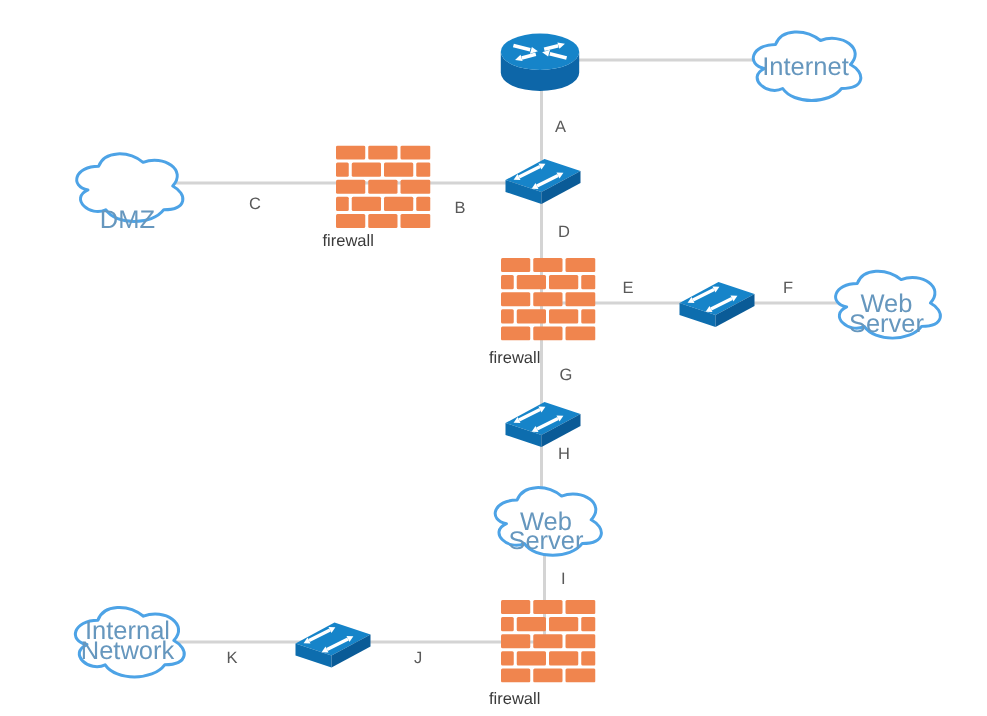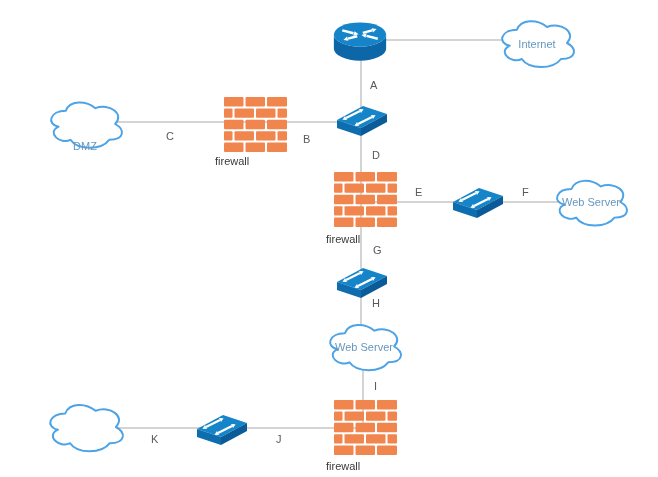--- a/index.html
+++ b/index.html
@@ -31,21 +31,21 @@
     position: absolute;
     width: 80px;
     font-size: 11px;
     line-height: 13px;
     color: #3a3a3a;
   }
   .cloud-label {
     position: absolute;
     width: 80px;
     text-align: center;
-    font-size: 11px;
+    font-size: 17px;
     line-height: 13px;
     color: #6697be;
   }
   .cloud-label.two-line {
     width: 70px;
   }
 </style>
 </head>
 <body>
 
@@ -140,20 +140,21 @@
     <use href="#sym-cloud" x="46" y="95" width="79" height="58"></use>
     <use href="#sym-cloud" x="552" y="175" width="78" height="54"></use>
     <use href="#sym-cloud" x="325" y="318" width="79" height="57"></use>
     <use href="#sym-cloud" x="45" y="397" width="81" height="60"></use>
   </svg>
 
   <div class="cloud-label" style="left:497px; top:38px;">Internet</div>
   <div class="cloud-label" style="left:45px; top:118px;margin-top:22px;">DMZ</div>
   <div class="cloud-label" style="left:551px; top:196px;">Web Server</div>
   <div class="cloud-label" style="left:324px; top:341px;">Web Server</div>
+  <div class="cloud-label two-line" style="left:50px; top:414px;">Internal Network</div>
 
   <div class="fw-label" style="left:215px; top:155px;">firewall</div>
   <div class="fw-label" style="left:326px; top:233px;">firewall</div>
   <div class="fw-label" style="left:326px; top:460px;">firewall</div>
 
   <div class="edge-label" style="left:370px; top:79px;">A</div>
   <div class="edge-label" style="left:303px; top:133px;">B</div>
   <div class="edge-label" style="left:166px; top:130px;">C</div>
   <div class="edge-label" style="left:372px; top:149px;">D</div>
   <div class="edge-label" style="left:415px; top:186px;">E</div>

